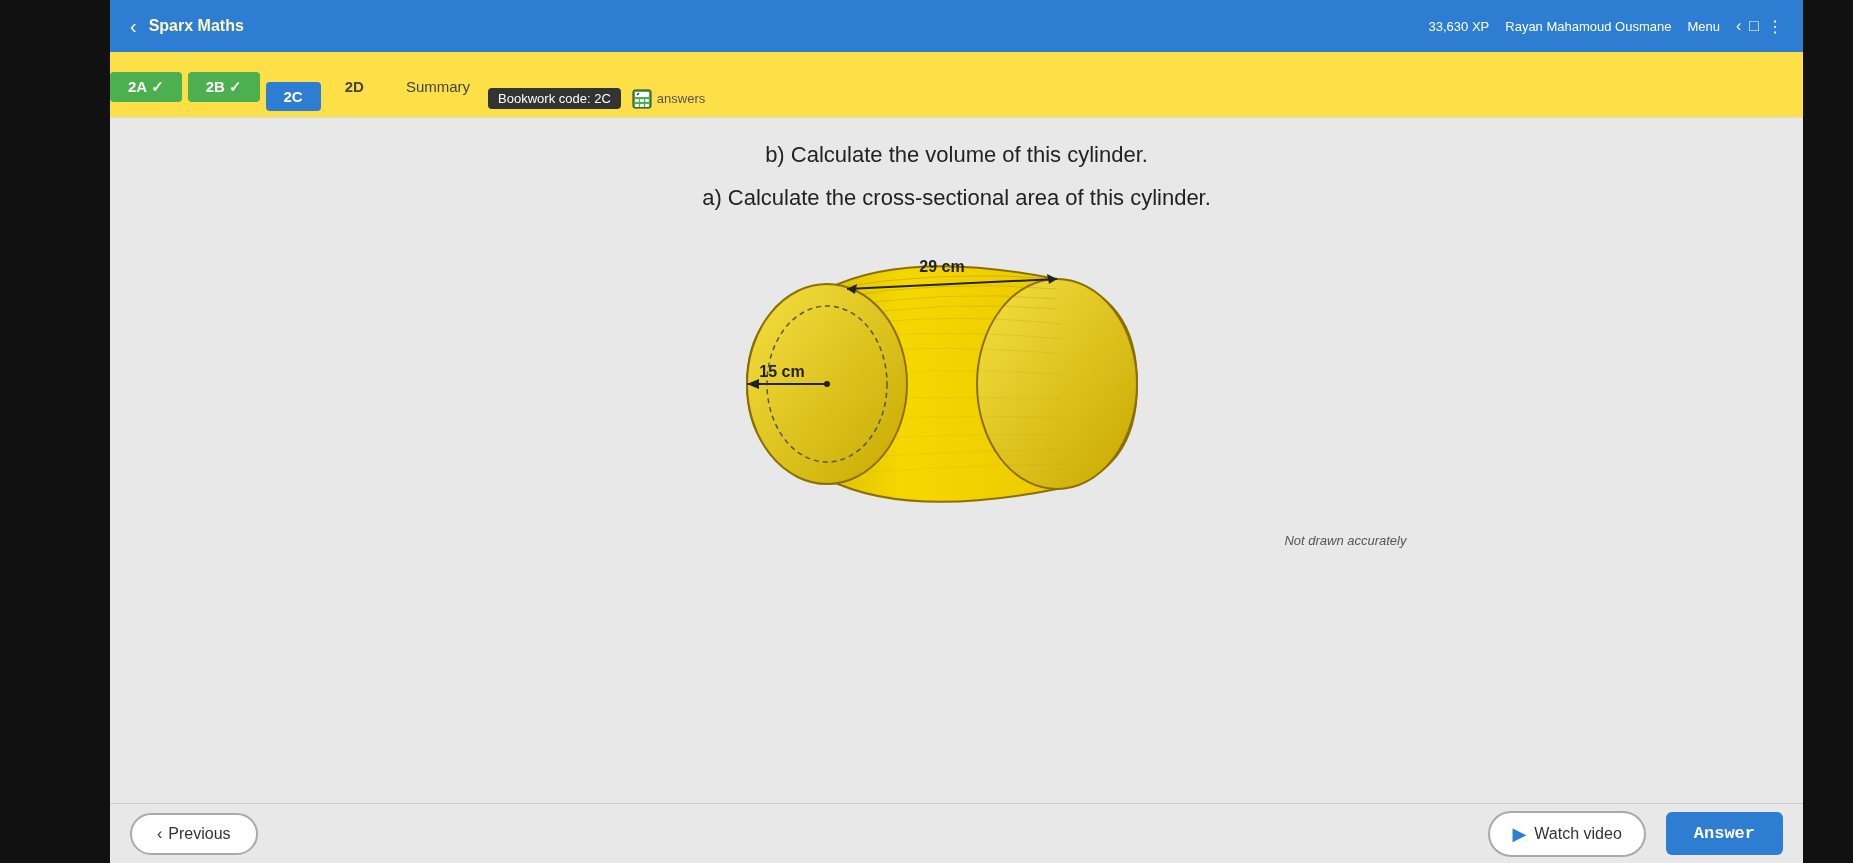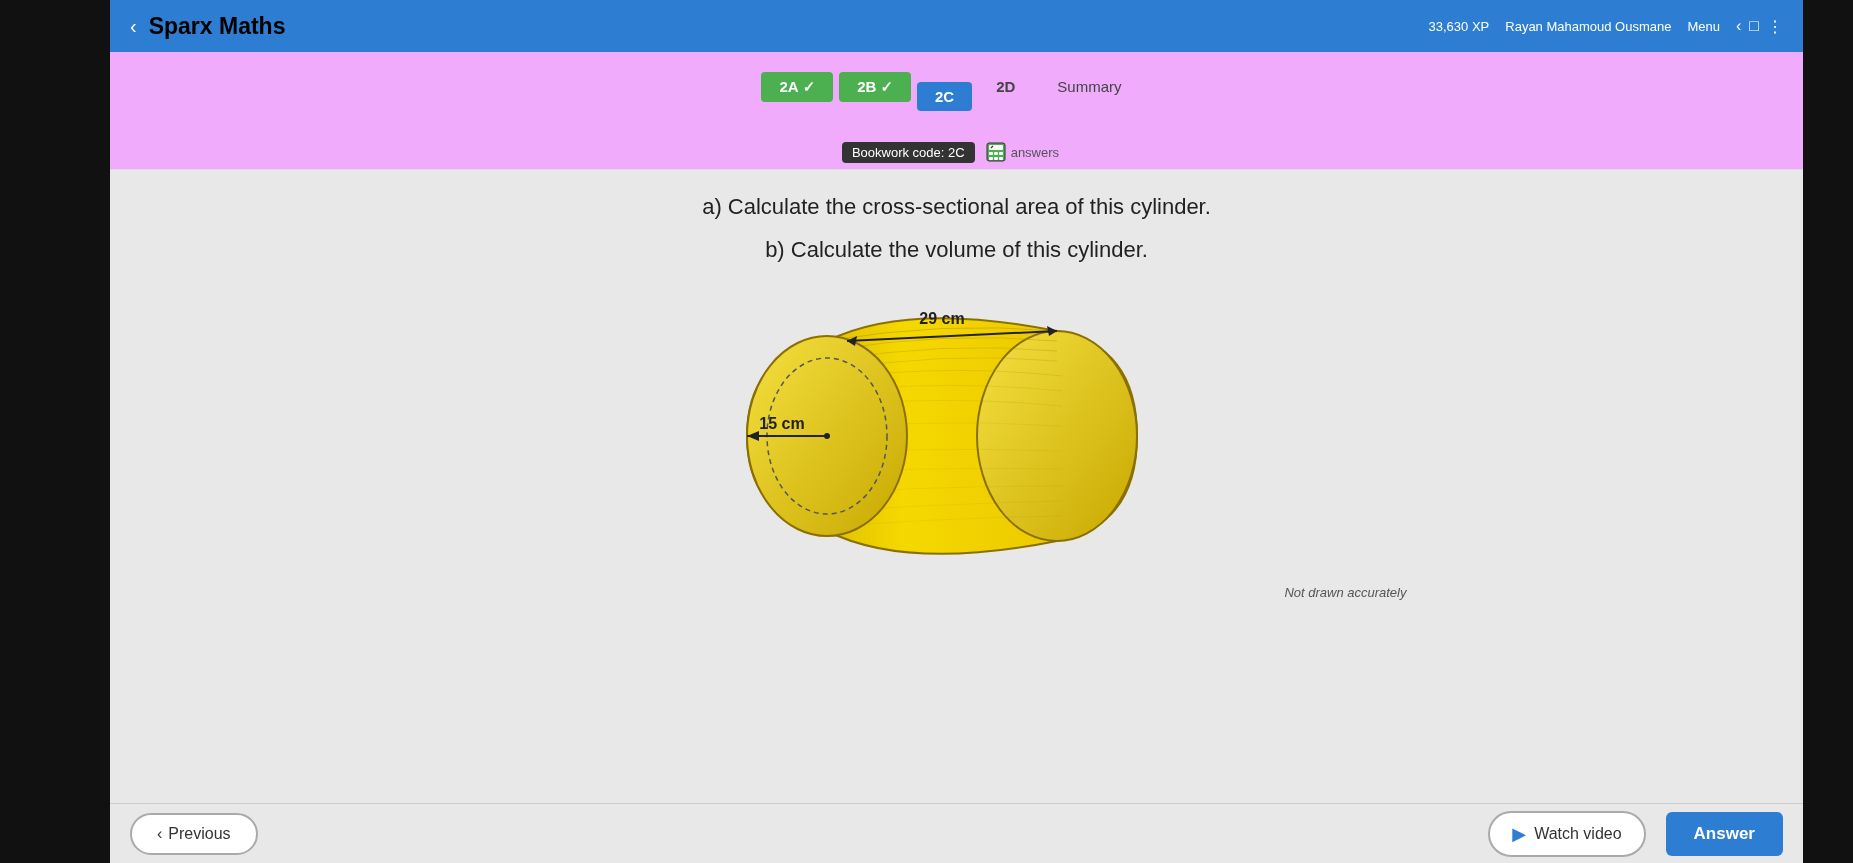--- a/index.html
+++ b/index.html
@@ -50,22 +50,22 @@
       padding: 0 20px;
       flex-shrink: 0;
     }
     .header-back-arrow {
       color: white;
       font-size: 20px;
       margin-right: 12px;
       cursor: pointer;
     }
     .header-title {
-      color: #000000;
-      font-size: 23px;
+      color: #fef9c3;
+      font-size: 16px;
       font-weight: bold;
       text-align: right;
     }
     .header-right {
       margin-left: auto;
       display: flex;
       align-items: center;
       gap: 16px;
       color: white;
       font-size: 13px;
@@ -73,25 +73,25 @@
     .header-icons {
       display: flex;
       gap: 8px;
       align-items: center;
       color: white;
       font-size: 16px;
     }
 
     
     .sub-header {
-      background: #f0abfc;
+      background: #fde047;
       border-bottom: 1px solid #ddd;
       padding: 10px 12px 0 0;
       display: flex;
-      flex-direction: column;
+      flex-direction: row;
       align-items: center;
       flex-shrink: 0;
     }
     .tabs-row {
       display: flex;
       align-items: center;
       gap: 6px;
       margin-bottom: 6px;
     }
     .tab {
@@ -221,20 +221,21 @@
     }
     .answer-button {
       background: #2d7dd2;
       color: white;
       border: none;
       border-radius: 6px;
       padding: 12px 28px;
       font-size: 17px;
       font-weight: bold;
       cursor: pointer;
+      font-family: Liberation Mono, monospace;
     }
     .right-bottom {
       display: flex;
       align-items: center;
       gap: 20px;
     }
   </style>
 </head>
 <body>
 
@@ -292,22 +293,22 @@
           <rect x="9" y="16" width="4" height="3" rx="1" fill="white"></rect>
           <rect x="14" y="16" width="4" height="3" rx="1" fill="white"></rect>
           <polyline points="6,7 8,5" stroke="#333" stroke-width="1.2"></polyline>
         </svg>
         <span>answers</span>
       </div>
     </div>
   </div>
 
   <div class="question-area">
+    <div class="question-text">b) Calculate the volume of this cylinder.</div>
     <div class="question-text">a) Calculate the cross-sectional area of this cylinder.</div>
-    <div class="question-text">b) Calculate the volume of this cylinder.</div>
 
     <div class="cylinder-container">
       <svg width="500" height="300" viewBox="0 0 500 300">
 
         <defs>
           <linearGradient id="cylGrad" x1="0%" y1="0%" x2="100%" y2="0%">
             <stop offset="0%" style="stop-color:#c8a800;stop-opacity:1"></stop>
             <stop offset="40%" style="stop-color:#f5d800;stop-opacity:1"></stop>
             <stop offset="100%" style="stop-color:#e8c200;stop-opacity:1"></stop>
           </linearGradient>

